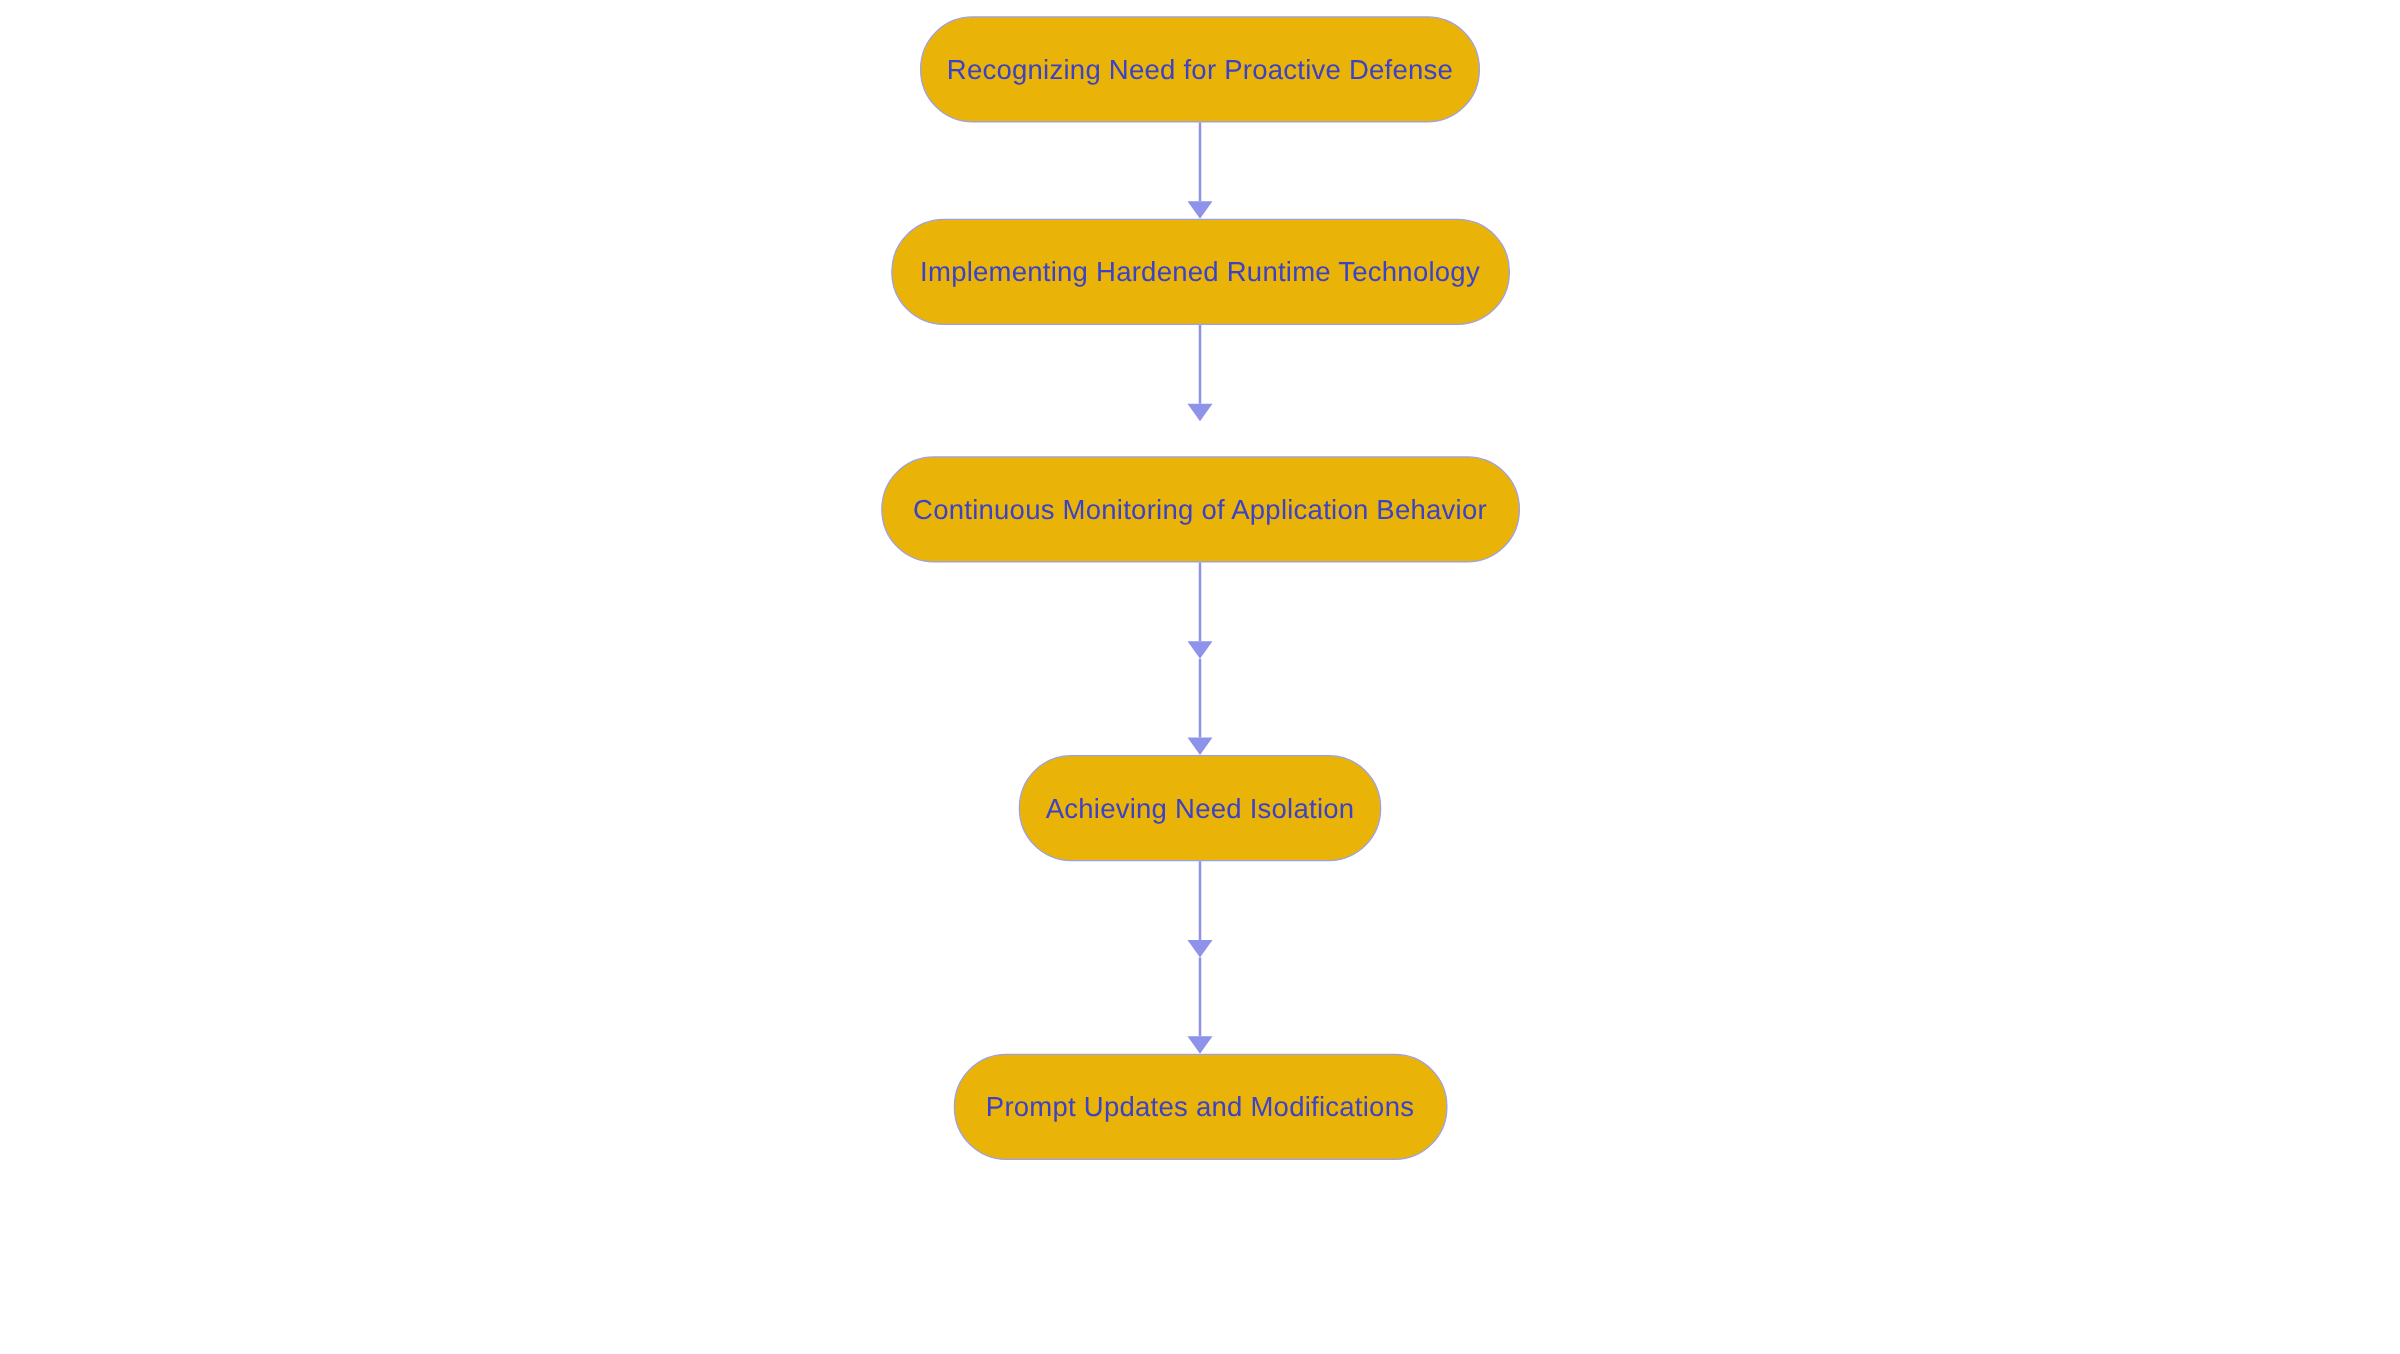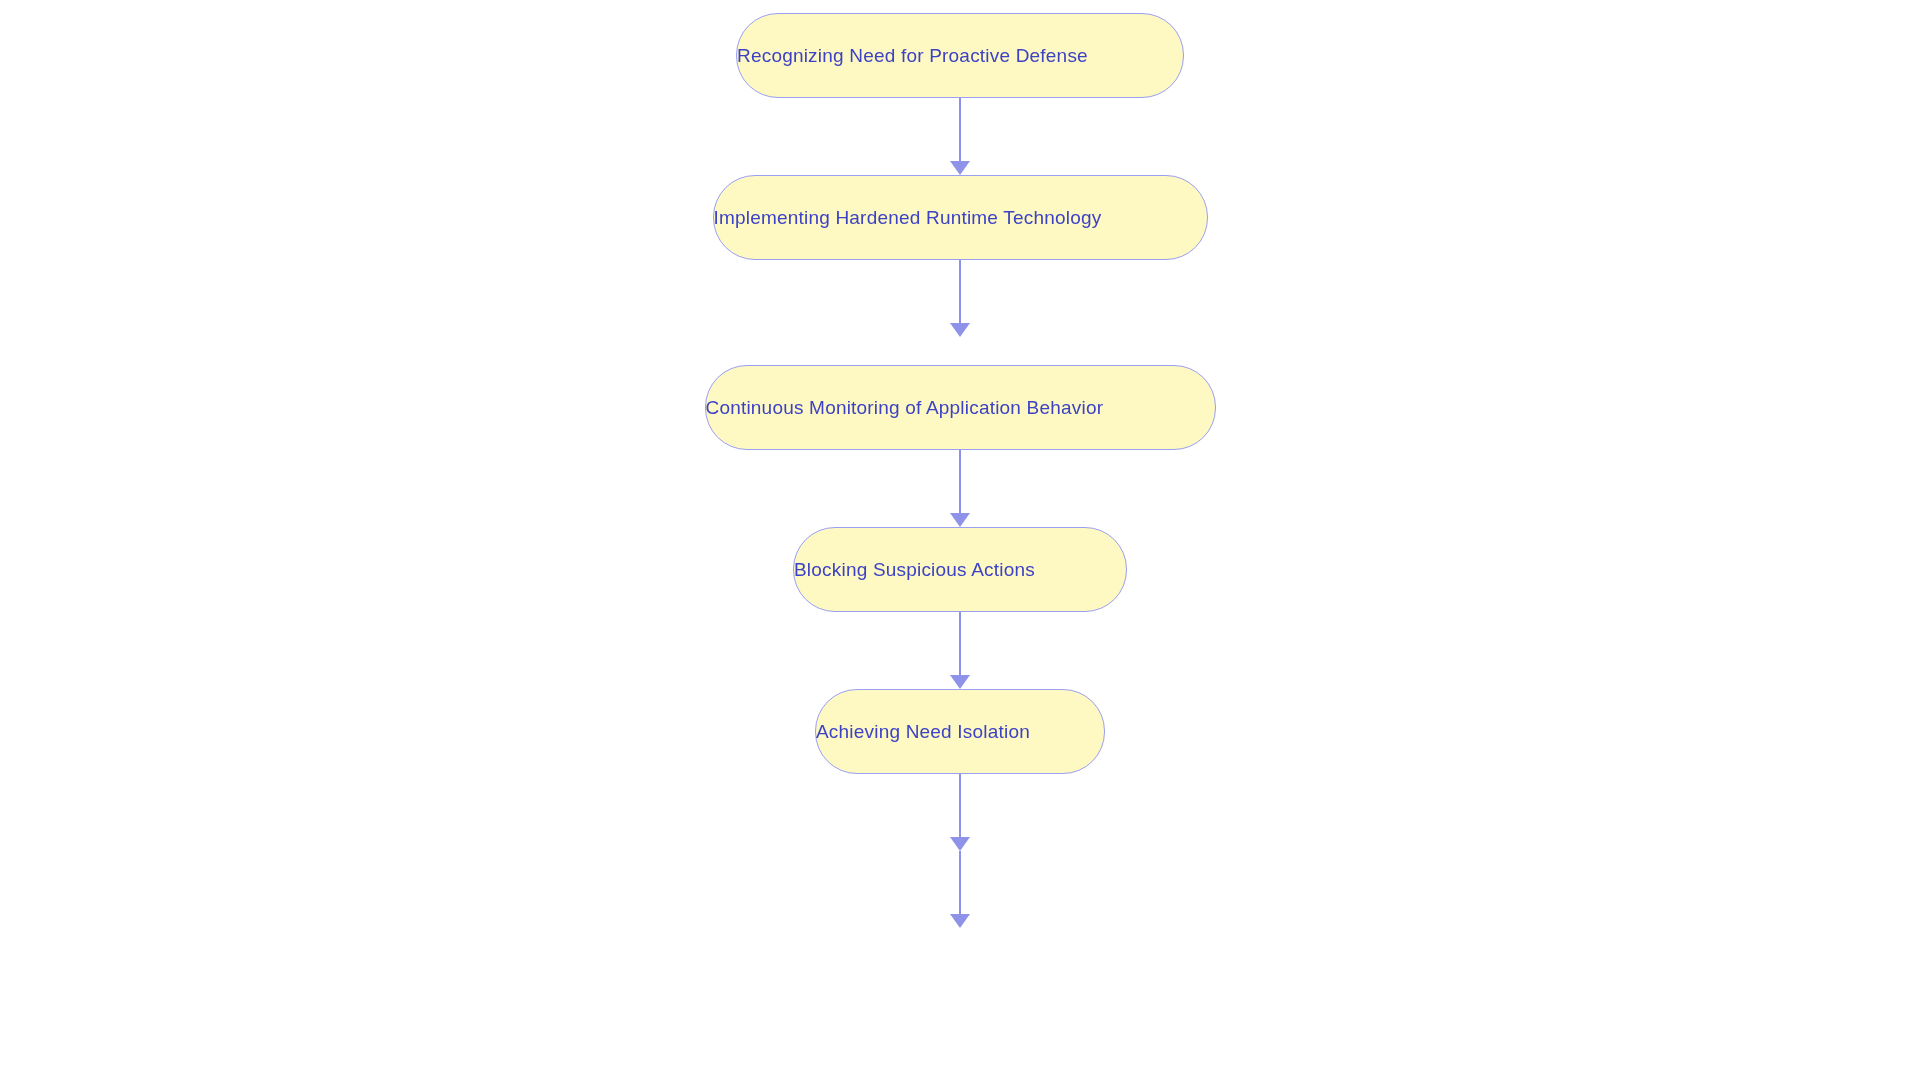--- a/index.html
+++ b/index.html
@@ -18,27 +18,28 @@
     display: flex;
     flex-direction: column;
     align-items: center;
     padding-top: 13px;
     box-sizing: border-box;
   }
 
   .node {
     height: 85px;
     box-sizing: border-box;
-    background: #fef9c3;
+    background: #eab308;
     border: 1.5px solid #9a9ff0;
     border-radius: 42px;
     display: flex;
     align-items: center;
+    justify-content: center;
     color: #3c42c5;
-    font-size: 19px;
+    font-size: 22px;
     letter-spacing: 0.2px;
     text-align: center;
     flex: 0 0 auto;
   }
 
   
   .node-0 { width: 448px; }
   .node-1 { width: 495px; }
   .node-2 { width: 511px; margin-top: 28px; }
   .node-3 { width: 334px; }
@@ -94,23 +95,20 @@
 
   <div class="node node-2">
     <span>Continuous Monitoring of Application Behavior</span>
   </div>
 
   <div class="arrow">
     <div class="shaft"></div>
     <div class="head"></div>
   </div>
 
-  <div class="node node-3">
-    <span>Blocking Suspicious Actions</span>
-  </div>
 
   <div class="arrow">
     <div class="shaft"></div>
     <div class="head"></div>
   </div>
 
   <div class="node node-4">
     <span>Achieving Need Isolation</span>
   </div>
 
@@ -118,14 +116,17 @@
     <div class="shaft"></div>
     <div class="head"></div>
   </div>
 
 
   <div class="arrow">
     <div class="shaft"></div>
     <div class="head"></div>
   </div>
 
+  <div class="node node-6">
+    <span>Prompt Updates and Modifications</span>
+  </div>
 
 </div>
 
 </body></html>

